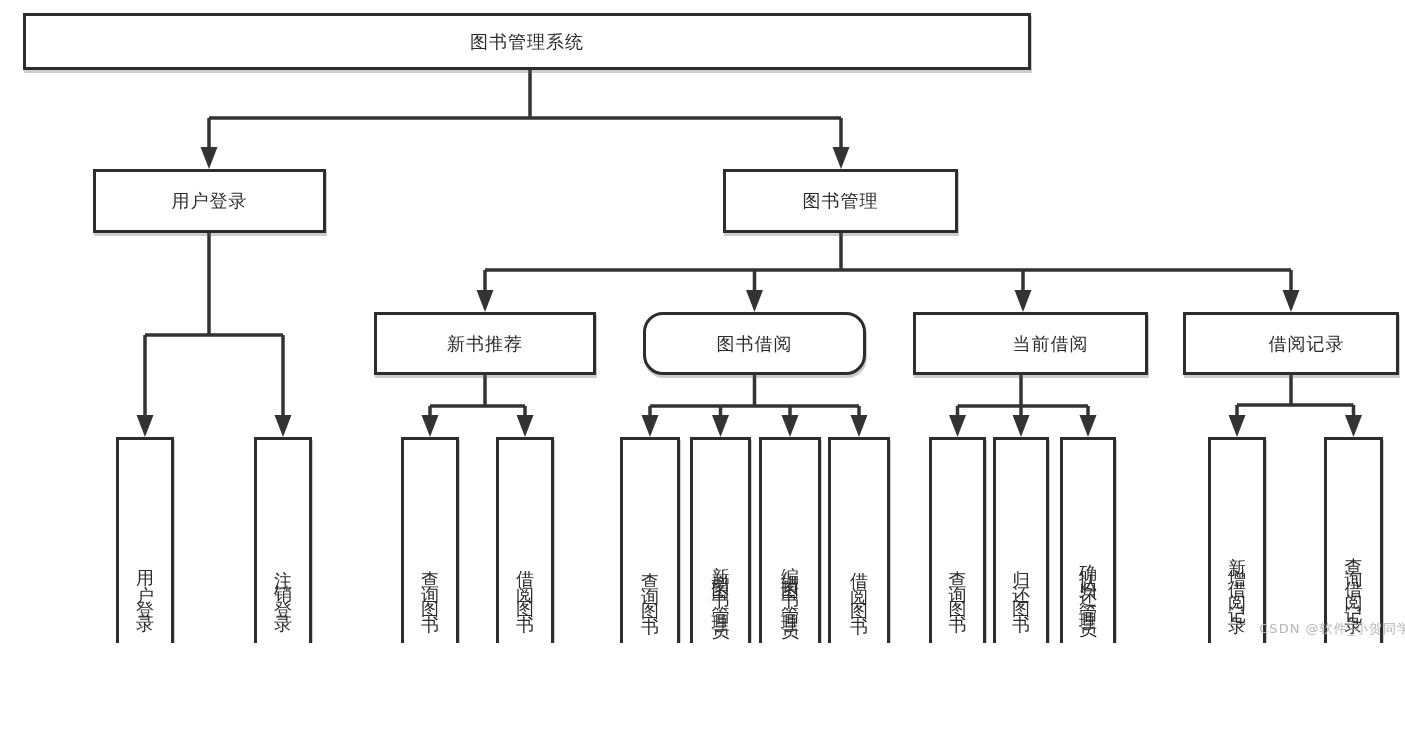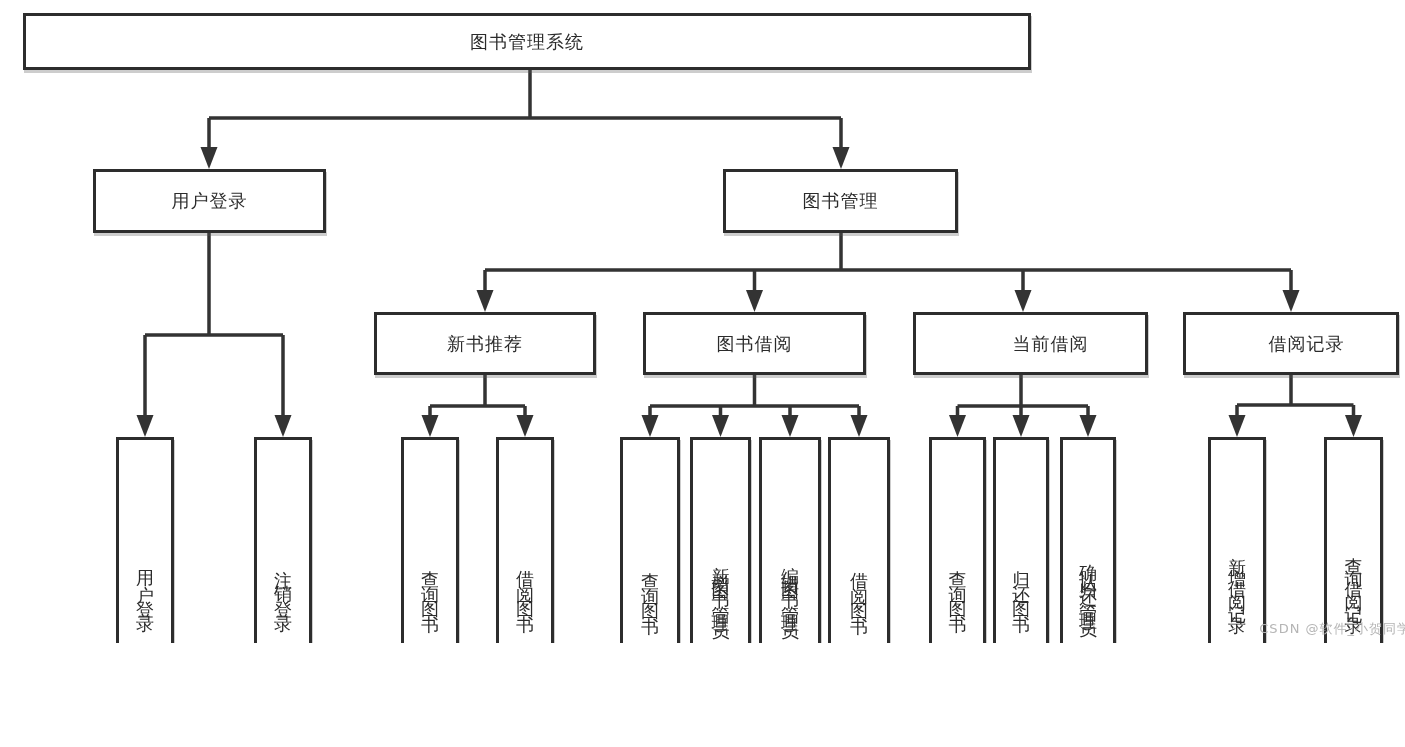--- a/index.html
+++ b/index.html
@@ -59,21 +59,21 @@
     letter-spacing: 1px;
     z-index: 3;
     white-space: nowrap;
   }
 
   
   #node-root            { left: 12px;   top: 13px;  width: 1008px; height: 57px; }
   #node-user-login      { left: 82px;   top: 169px; width: 233px;  height: 64px; }
   #node-book-management { left: 712px;  top: 169px; width: 235px;  height: 64px; }
   #node-new-book-recommend { left: 363px;  top: 312px; width: 222px; height: 63px; }
-  #node-book-borrow        { left: 632px;  top: 312px; width: 223px; height: 63px; }
+  #node-book-borrow        { left: 632px;  top: 312px; width: 223px; height: 63px; border-radius: 20px; }
   #node-current-borrow     { left: 902px;  top: 312px; width: 235px; height: 63px; padding-left: 40px; }
   #node-borrow-records     { left: 1172px; top: 312px; width: 216px; height: 63px; padding-left: 31px; }
 
   #leaf-user-login           { left: 105px;  top: 437px; width: 58px; height: 298px; }
   #leaf-logout               { left: 243px;  top: 437px; width: 58px; height: 298px; }
   #leaf-query-books-recommend  { left: 390px; top: 437px; width: 58px; height: 298px; }
   #leaf-borrow-books-recommend { left: 485px; top: 437px; width: 58px; height: 298px; }
   #leaf-query-books-borrow   { left: 609px;  top: 437px; width: 60px; height: 302px; }
   #leaf-add-books-admin      { left: 679px;  top: 437px; width: 61px; height: 302px; }
   #leaf-edit-books-admin     { left: 748px;  top: 437px; width: 62px; height: 302px; }

